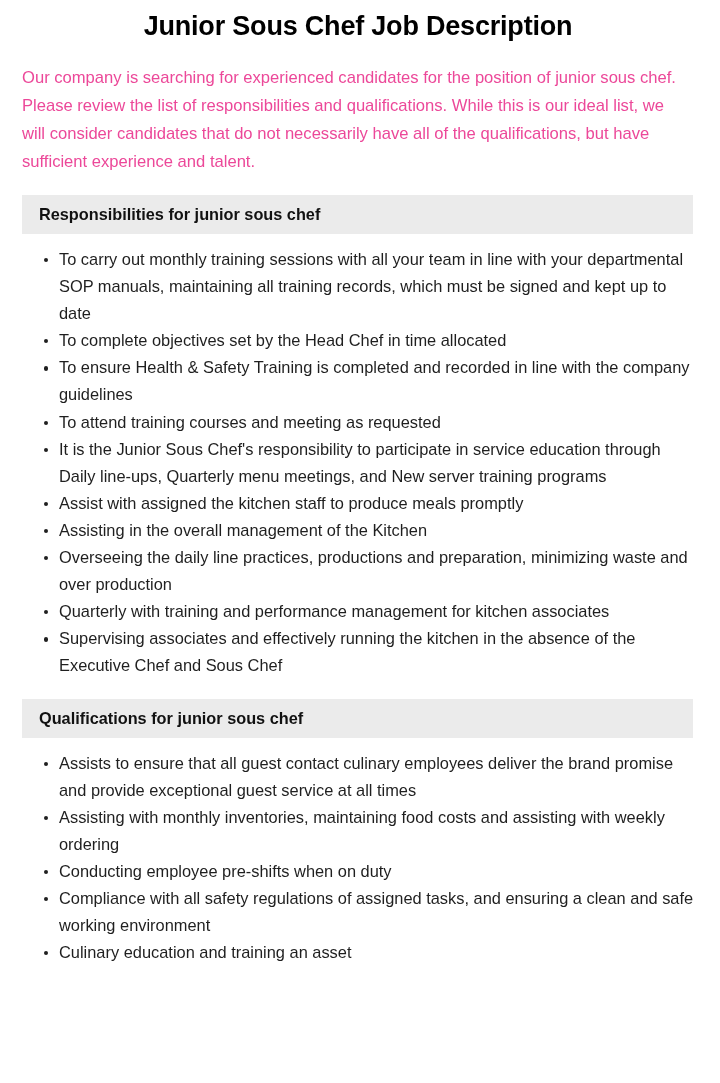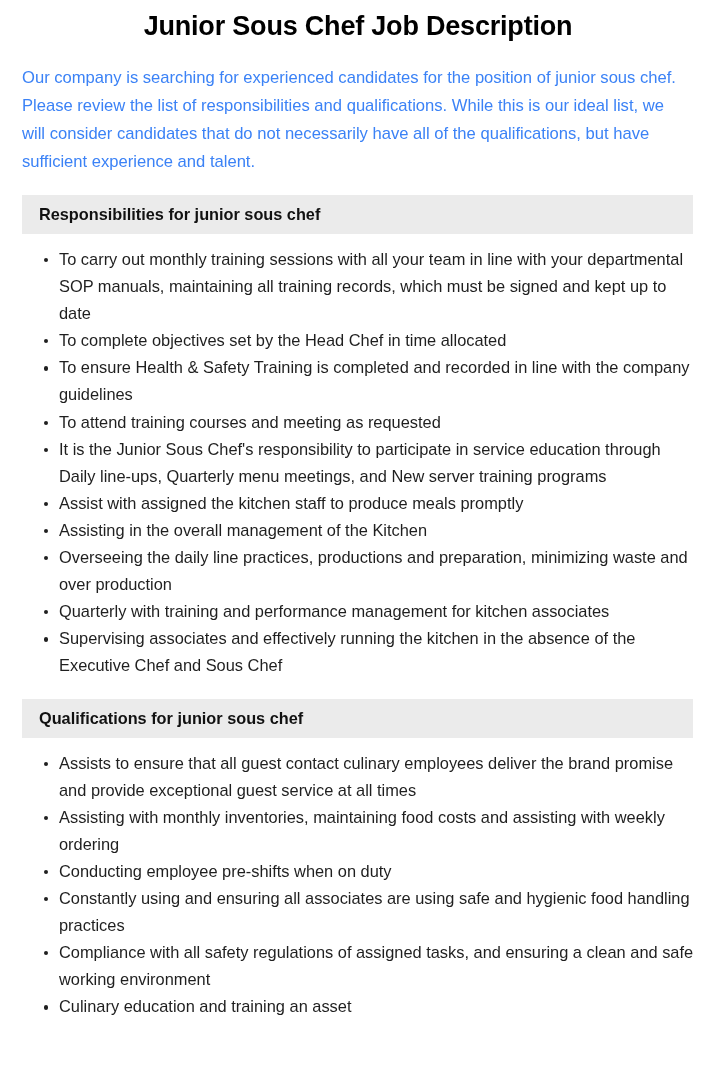--- a/index.html
+++ b/index.html
@@ -29,21 +29,21 @@
     text-align: center;
     color: #000000;
     margin: 0;
     padding: 8px 20px 0 20px;
     line-height: 36px;
   }
 
   .intro {
     font-size: 16.6px;
     line-height: 28px;
-    color: #3b82f6;
+    color: #ec4899;
     margin: 0;
     padding: 20px 22px 0 22px;
     box-sizing: border-box;
     width: 700px;
   }
 
   .section {
     margin-top: 19px;
   }
 
@@ -108,19 +108,18 @@
       <li>Supervising associates and effectively running the kitchen in the absence of the Executive Chef and Sous Chef</li>
     </ul>
   </div>
 
   <div class="section">
     <div class="section-header">Qualifications for junior sous chef</div>
     <ul class="bullet-list">
       <li>Assists to ensure that all guest contact culinary employees deliver the brand promise and provide exceptional guest service at all times</li>
       <li>Assisting with monthly inventories, maintaining food costs and assisting with weekly ordering</li>
       <li>Conducting employee pre-shifts when on duty</li>
-      <li>Constantly using and ensuring all associates are using safe and hygienic food handling practices</li>
       <li>Compliance with all safety regulations of assigned tasks, and ensuring a clean and safe working environment</li>
       <li>Culinary education and training an asset</li>
     </ul>
   </div>
 
 </div>
 
 </body></html>

